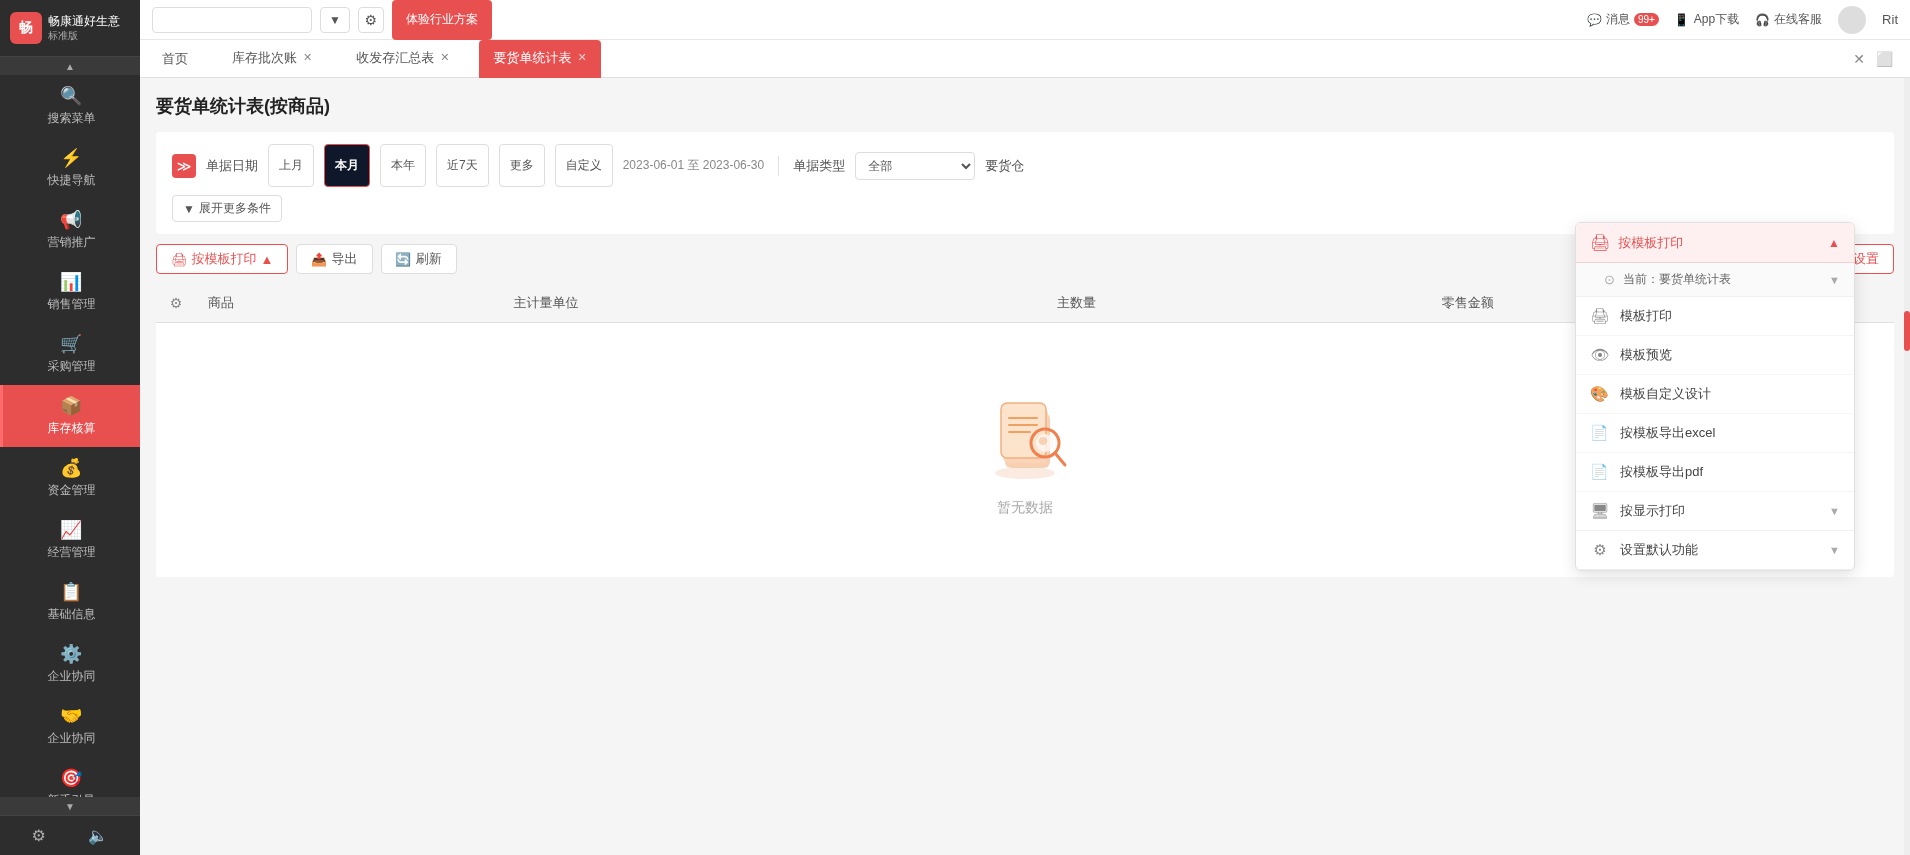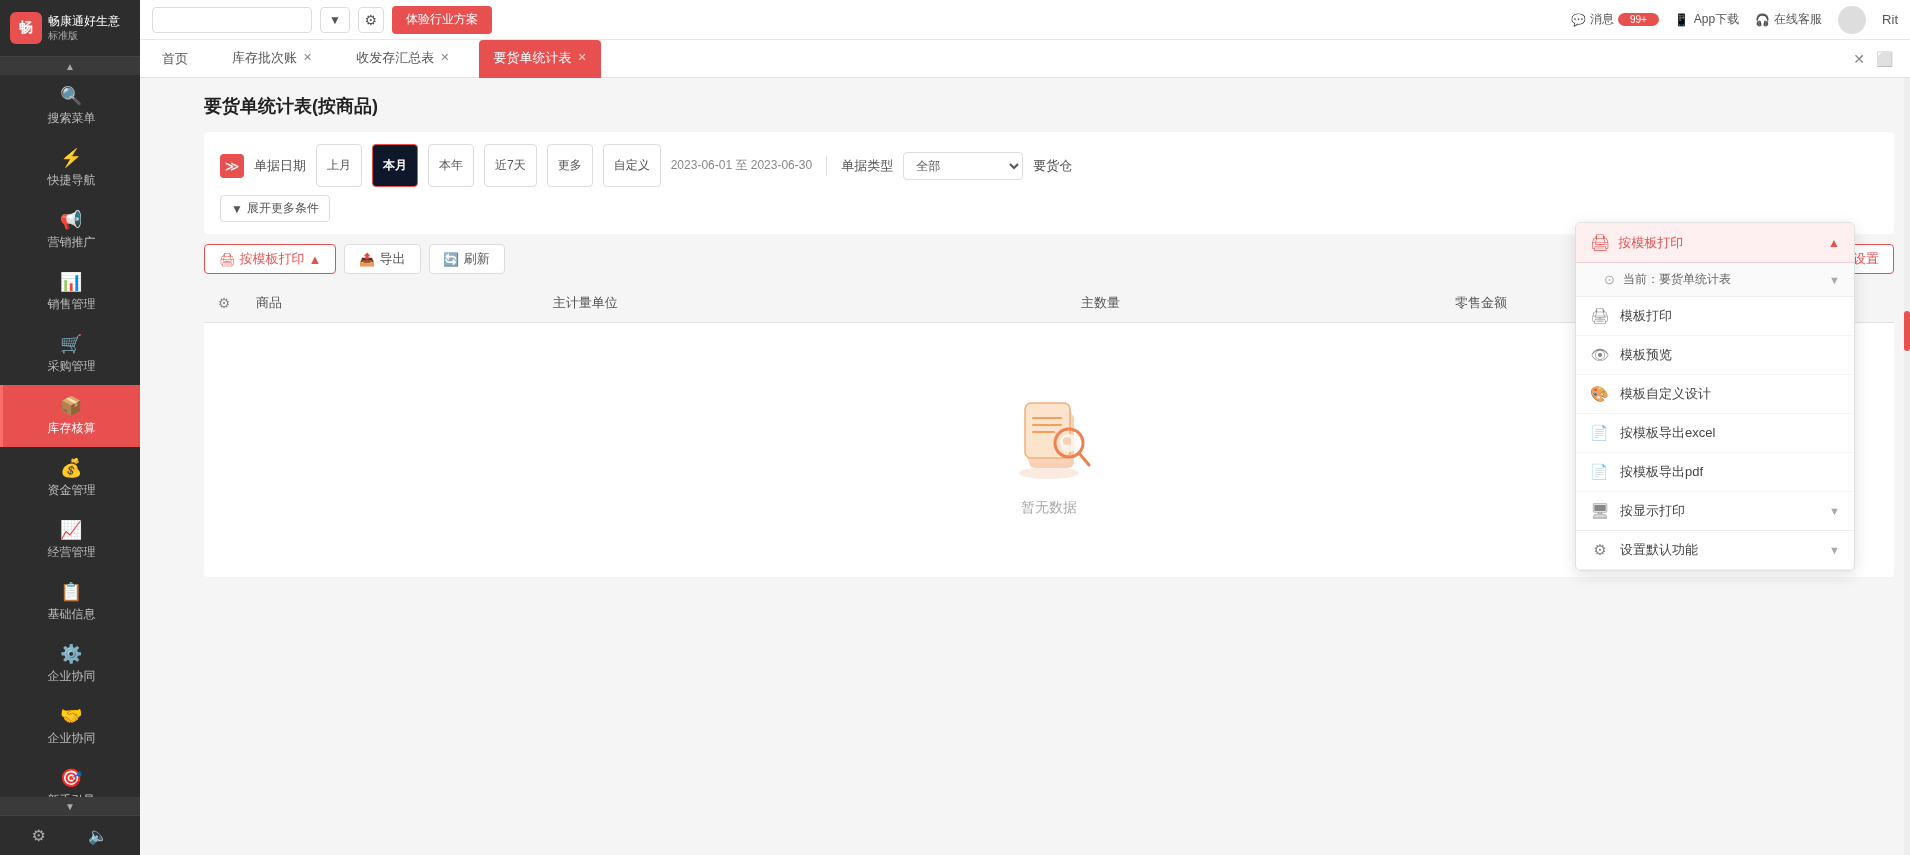--- a/index.html
+++ b/index.html
@@ -126,40 +126,40 @@
       justify-content: center;
       font-size: 14px;
       color: #555;
     }
     .topbar-trial-btn {
       background: #e85050;
       color: #fff;
       border: none;
       border-radius: 4px;
       padding: 0 14px;
-      height: 28px;
+      height: 40px;
       font-size: 12px;
       cursor: pointer;
     }
     .topbar-spacer { flex: 1; }
     .topbar-right { display: flex; align-items: center; gap: 16px; }
     .topbar-right-item {
       display: flex;
       align-items: center;
       gap: 4px;
       font-size: 12px;
       color: #555;
       cursor: pointer;
     }
     .topbar-badge {
       background: #e85050;
       color: #fff;
       border-radius: 8px;
       font-size: 10px;
-      padding: 1px 12px;
+      padding: 1px 4px;
       min-width: 18px;
       text-align: center;
     }
     .avatar {
       width: 28px;
       height: 28px;
       background: #ddd;
       border-radius: 50%;
     }
 
@@ -221,21 +221,20 @@
       color: #888;
     }
 
     
     .page-area {
       flex: 1;
       overflow: auto;
       padding: 16px;
       background: #f5f5f5;
       position: relative;
-      margin-left: 48px;
     }
     .page-title {
       font-size: 18px;
       font-weight: bold;
       color: #222;
       margin-bottom: 14px;
     }
 
     
     .filter-card {

